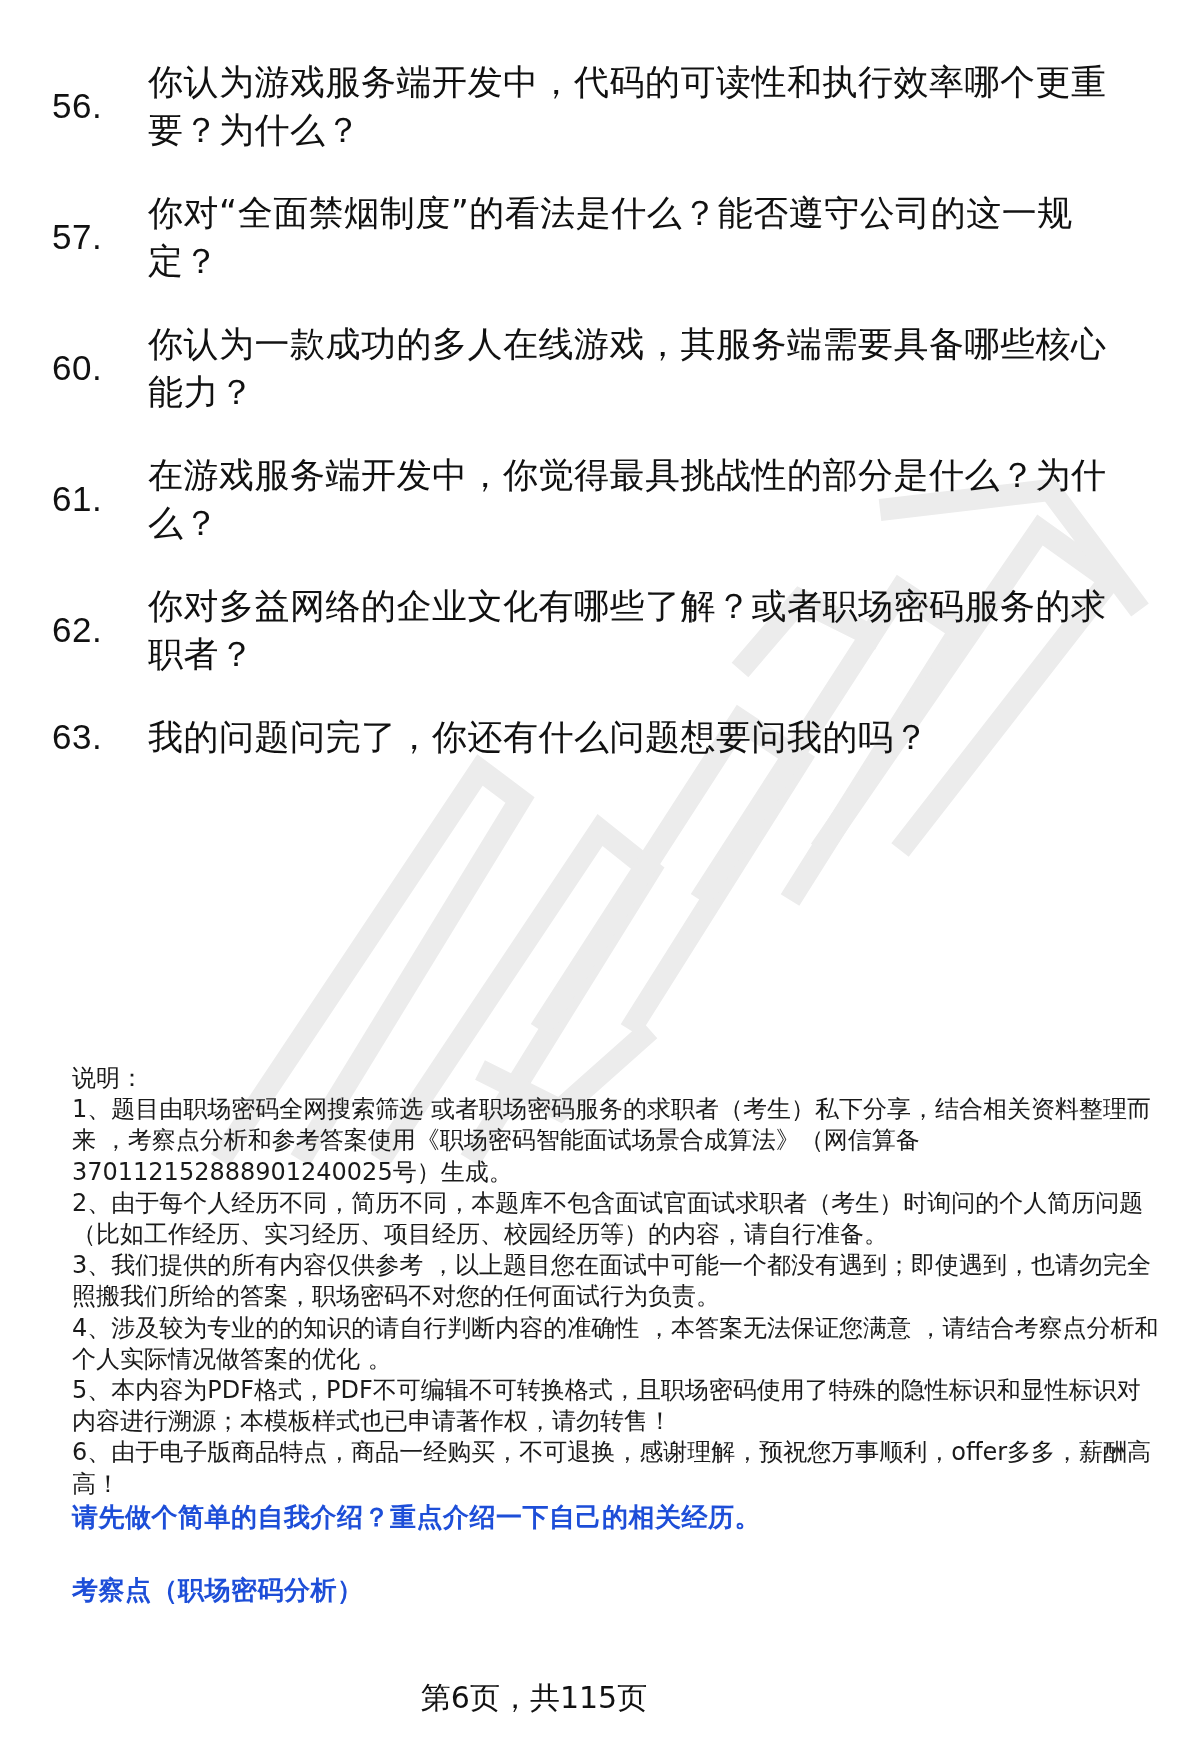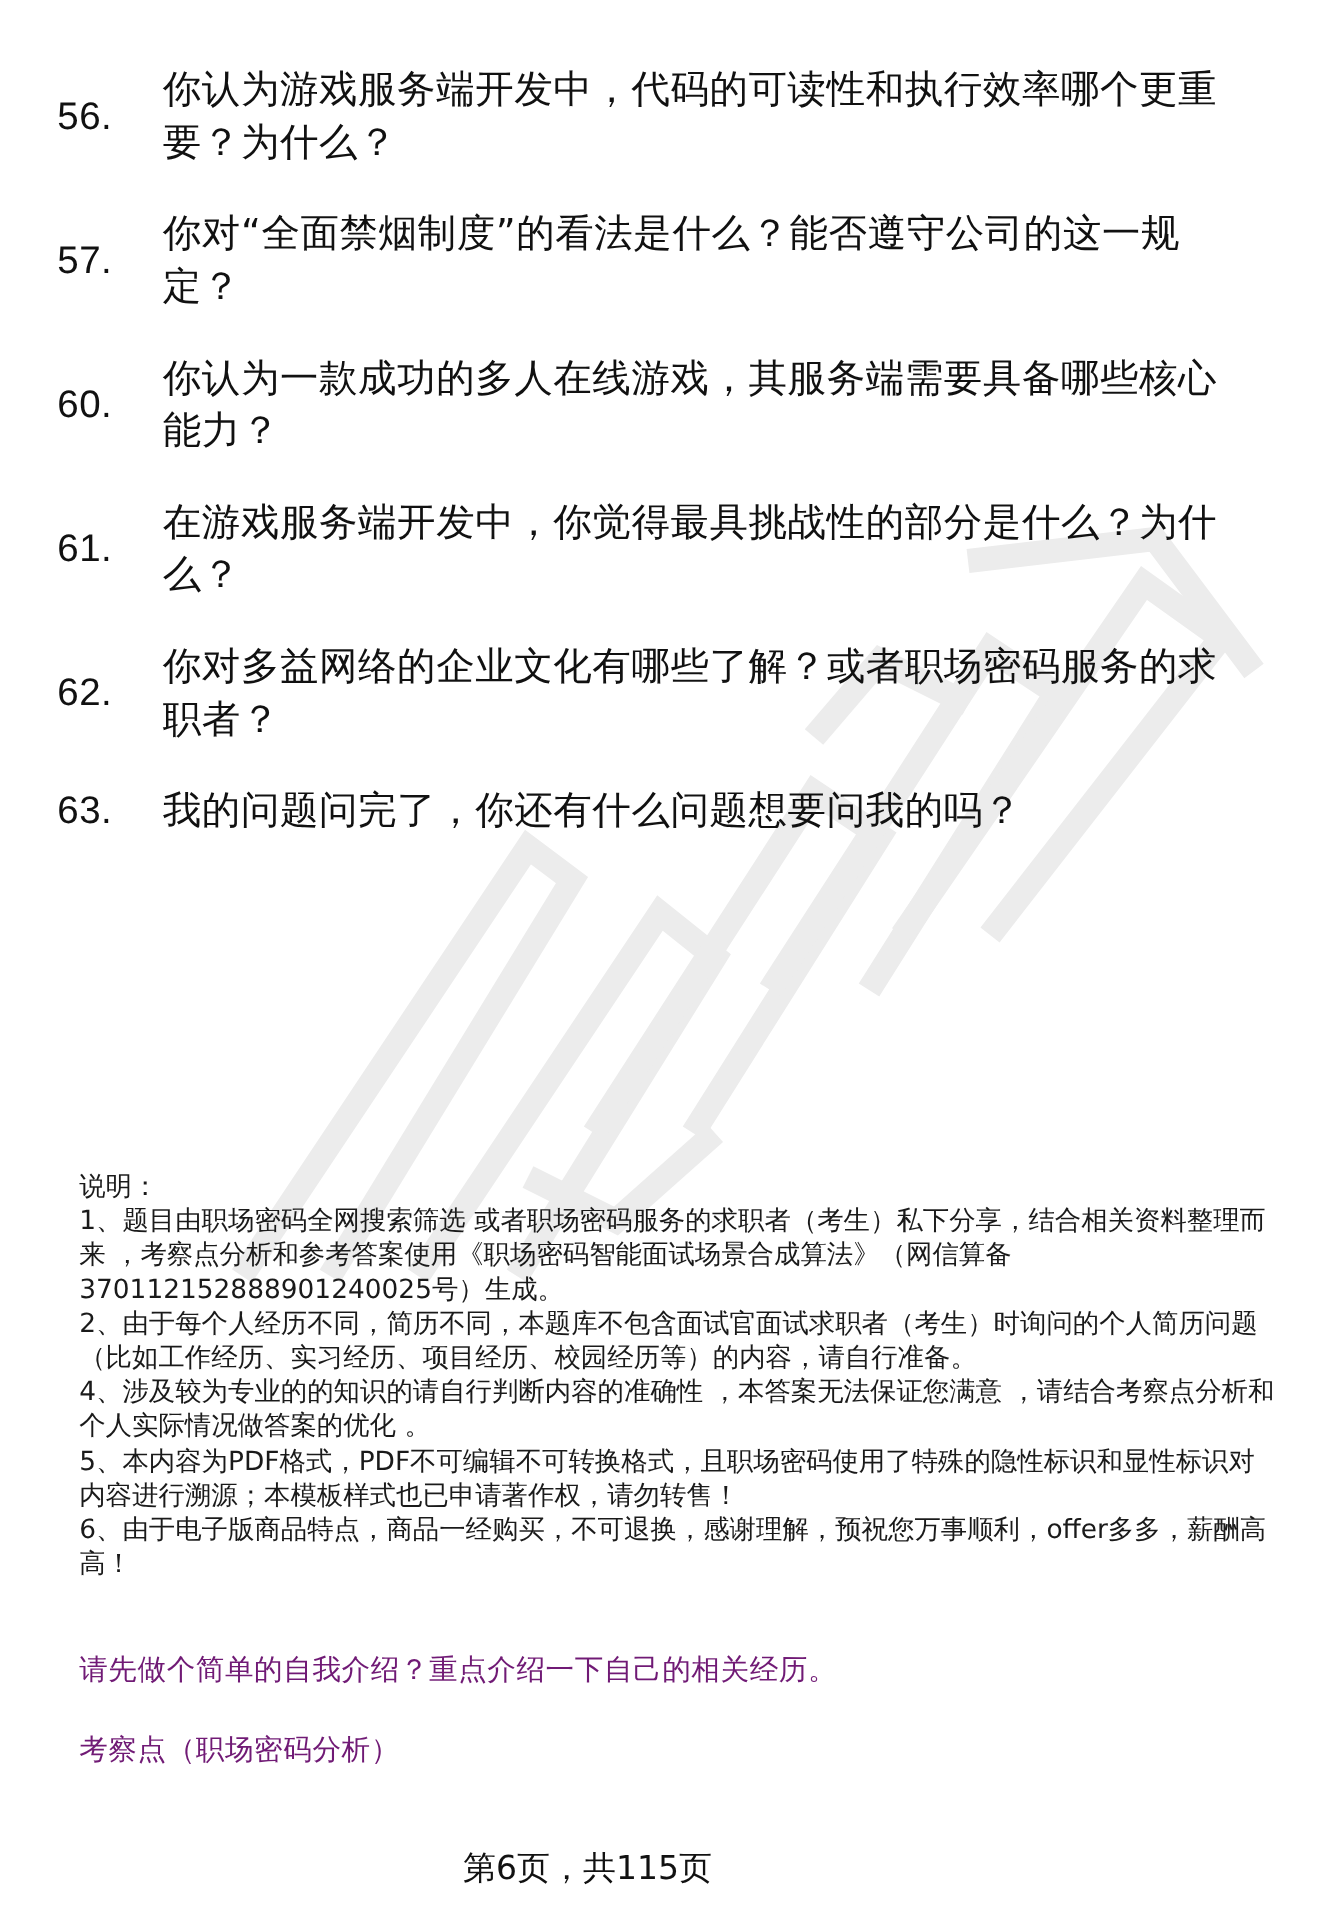--- a/index.html
+++ b/index.html
@@ -64,22 +64,22 @@
       line-height: 31.2px;
       color: #1a1a1a;
       z-index: 1;
     }
     .notes .line {
       display: block;
     }
     .red-heading {
       position: absolute;
       left: 72px;
-      color: #701a75;
-      font-weight: normal;
+      color: #1d4ed8;
+      font-weight: bold;
       font-size: 26px;
       z-index: 1;
       letter-spacing: 0.5px;
     }
     .red-q { top: 1500px; }
     .red-k { top: 1573px; }
     .footer {
       position: absolute;
       top: 1678px;
       left: 0;
@@ -132,20 +132,21 @@
     <div class="q">
       <span class="q-num">63.</span>
       <span class="q-text">我的问题问完了，你还有什么问题想要问我的吗？</span>
     </div>
   </div>
 
   <div class="notes">
     <span class="line">说明：</span>
     <span class="line">1、题目由职场密码全网搜索筛选 或者职场密码服务的求职者（考生）私下分享，结合相关资料整理而来 ，考察点分析和参考答案使用《职场密码智能面试场景合成算法》（网信算备370112152888901240025号）生成。</span>
     <span class="line">2、由于每个人经历不同，简历不同，本题库不包含面试官面试求职者（考生）时询问的个人简历问题（比如工作经历、实习经历、项目经历、校园经历等）的内容，请自行准备。</span>
+    <span class="line">3、我们提供的所有内容仅供参考 ，以上题目您在面试中可能一个都没有遇到；即使遇到，也请勿完全照搬我们所给的答案，职场密码不对您的任何面试行为负责。</span>
     <span class="line">4、涉及较为专业的的知识的请自行判断内容的准确性 ，本答案无法保证您满意 ，请结合考察点分析和个人实际情况做答案的优化 。</span>
     <span class="line">5、本内容为PDF格式，PDF不可编辑不可转换格式，且职场密码使用了特殊的隐性标识和显性标识对内容进行溯源；本模板样式也已申请著作权，请勿转售！</span>
     <span class="line">6、由于电子版商品特点，商品一经购买，不可退换，感谢理解，预祝您万事顺利，offer多多，薪酬高高！</span>
   </div>
 
   <div class="red-heading red-q">请先做个简单的自我介绍？重点介绍一下自己的相关经历。</div>
   <div class="red-heading red-k">考察点（职场密码分析）</div>
 
   <div class="footer">第6页，共115页</div>
 </div>

